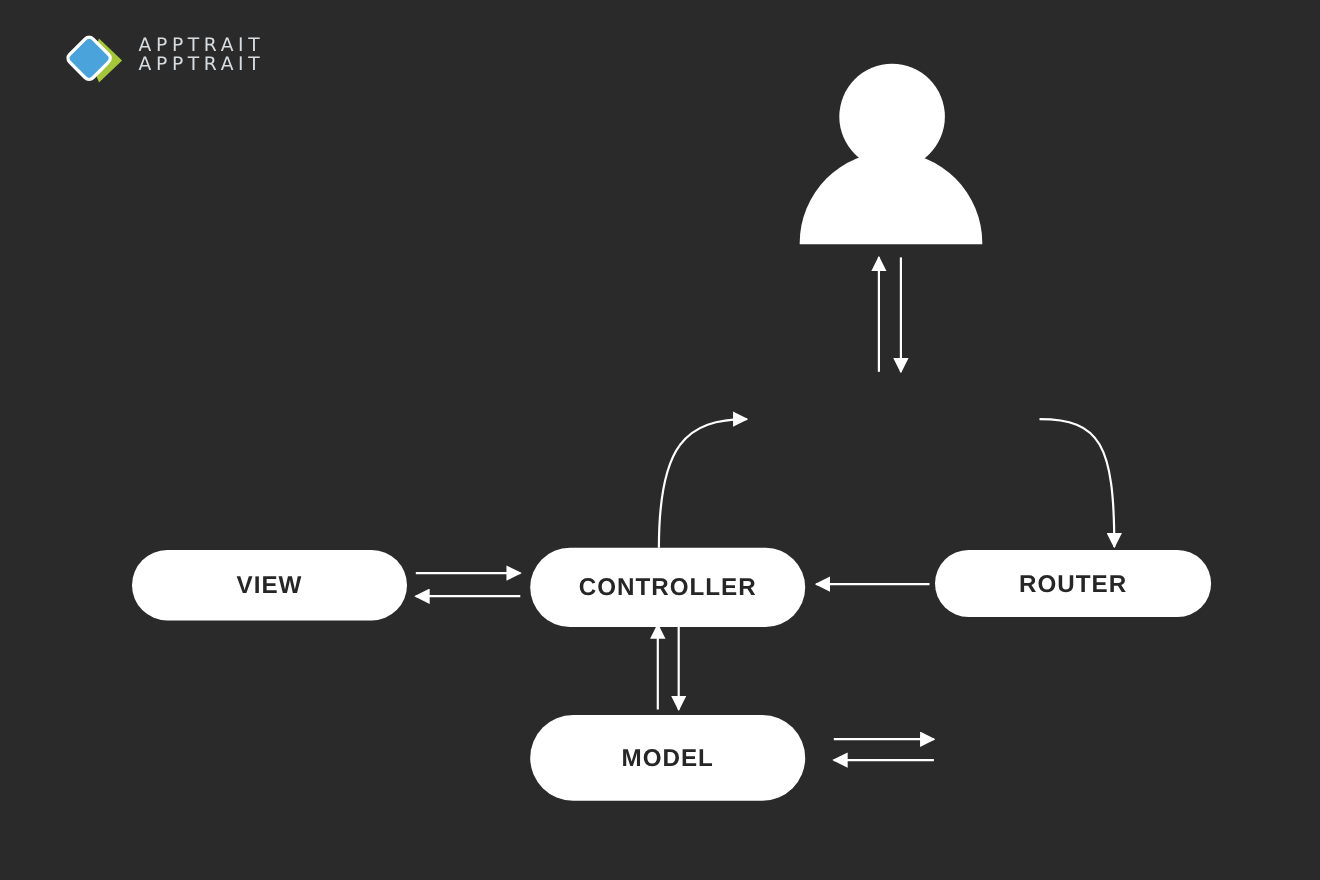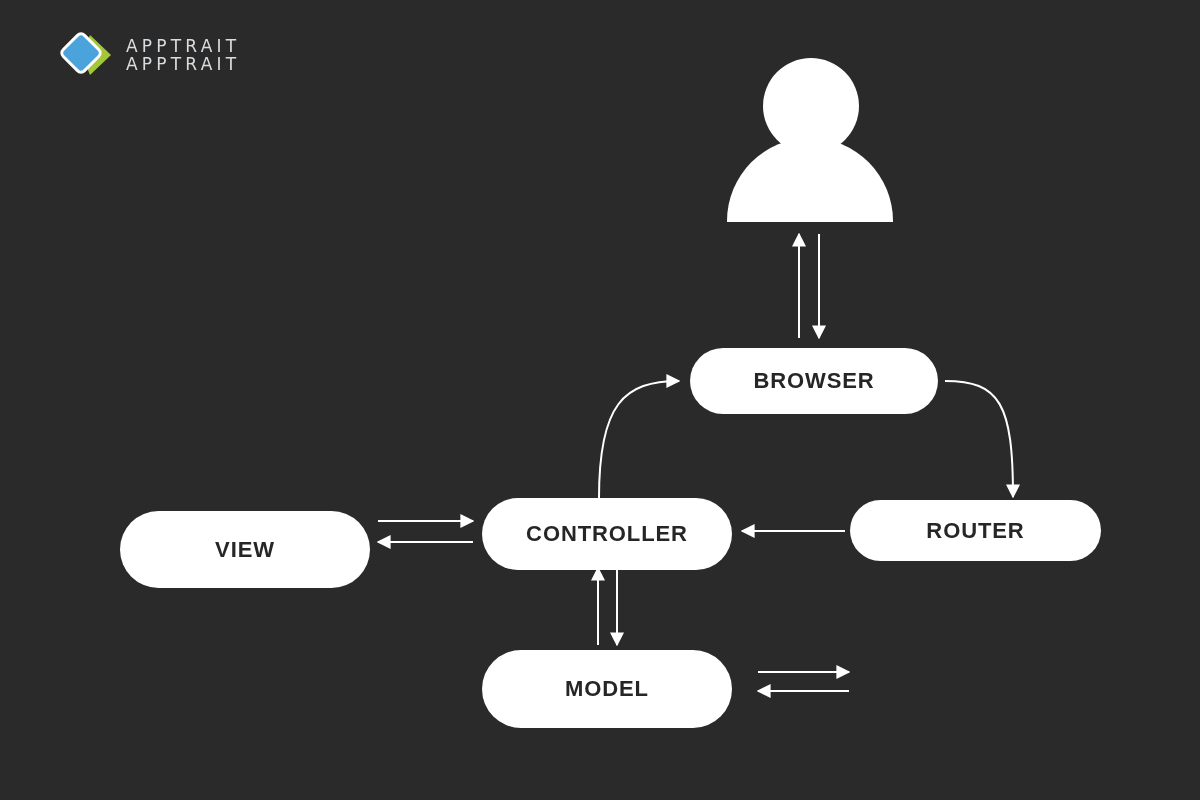--- a/index.html
+++ b/index.html
@@ -16,21 +16,20 @@
     height: 800px;
     background: #2a2a2a;
   }
 
   
   #logo {
     position: absolute;
     left: 60px;
     top: 32px;
     display: flex;
-    align-items: center;
     gap: 12px;
   }
   #logo-mark { position: relative; width: 54px; height: 46px; }
   #logo-text { display: flex; flex-direction: column; line-height: 1.06; }
   .logo-line {
     color: #d9dde0;
     font-size: 17px;
     letter-spacing: 4.2px;
     font-weight: 400;
     font-family: "DejaVu Sans", sans-serif;
@@ -53,21 +52,21 @@
     align-items: center;
     justify-content: center;
     color: #262626;
     font-weight: bold;
     font-size: 22px;
     letter-spacing: 0.9px;
     font-family: "Liberation Sans", sans-serif;
     white-space: nowrap;
   }
   #node-browser   { left: 690px; top: 348px; width: 248px; height: 66px; }
-  #node-view      { left: 120px; top: 511px; width: 250px; height: 77px; }
+  #node-view      { left: 120px; top: 500px; width: 250px; height: 64px; }
   #node-controller{ left: 482px; top: 498px; width: 250px; height: 72px; }
   #node-router    { left: 850px; top: 500px; width: 251px; height: 61px; }
   #node-model     { left: 482px; top: 650px; width: 250px; height: 78px; }
 
   
   #user-icon { position: absolute; left: 727px; top: 58px; width: 166px; height: 164px; }
   #user-head {
     position: absolute; left: 36px; top: 0;
     width: 96px; height: 96px; border-radius: 50%;
     background: #ffffff;
@@ -154,23 +153,20 @@
 
     <line x1="758" y1="672" x2="849" y2="672" stroke="#ffffff" stroke-width="2" marker-end="url(#arrow)"></line>
     <line x1="849" y1="691" x2="758" y2="691" stroke="#ffffff" stroke-width="2" marker-end="url(#arrow)"></line>
   </svg>
 
   <div id="user-icon">
     <div id="user-head"></div>
     <div id="user-body"></div>
   </div>
 
-  <div class="node" id="node-browser">
-    <span>BROWSER</span>
-  </div>
 
   <div class="node" id="node-view">
     <span>VIEW</span>
   </div>
 
   <div class="node" id="node-controller">
     <span>CONTROLLER</span>
   </div>
 
   <div class="node" id="node-router">

